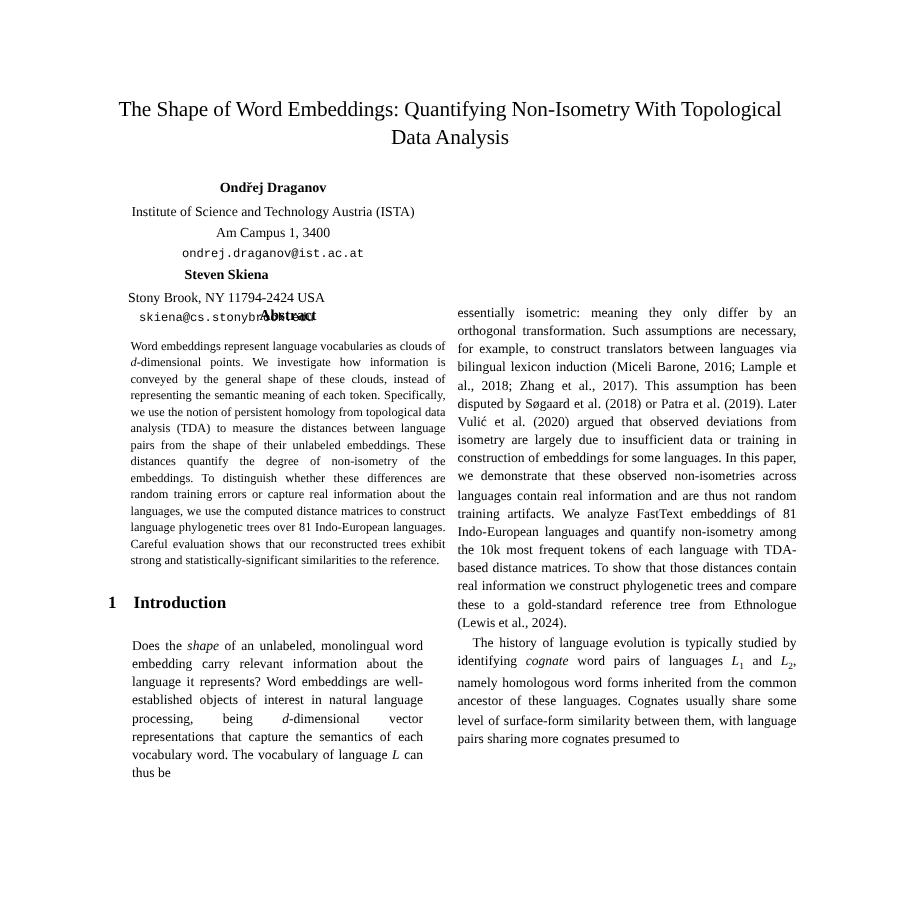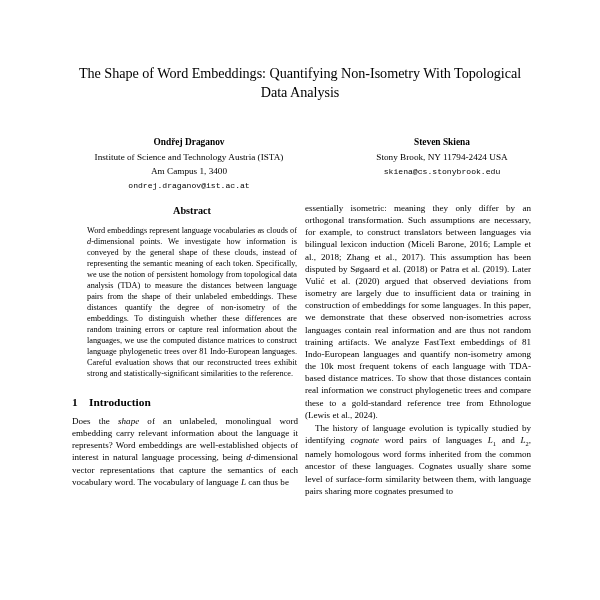--- a/index.html
+++ b/index.html
@@ -37,23 +37,24 @@
     line-height: 1.32;
     letter-spacing: -0.05px;
     margin: 0;
   }
 
   
   .authors {
     display: flex;
     justify-content: center;
     align-items: flex-start;
-    margin-top: 34px;
+    margin-top: 18px;
     padding-left: 40px;
     padding-right: 40px;
+    flex-direction: column;
   }
   .author-col {
     text-align: center;
     font-size: 9.2px;
     line-height: 1.52;
     padding: 0 4px;
   }
   .author-col.left { width: 276px; }
   .author-col.right { width: 214px; }
   .author-name {
@@ -115,21 +116,21 @@
     display: flex;
   }
   .section-num { width: 17px; flex: none; }
 
   
   .body-par {
     font-size: 9.05px;
     line-height: 1.345;
     text-align: justify;
     text-justify: inter-word;
-    margin: 0;
+    margin: 16px;
   }
   .body-par + .body-par { text-indent: 10px; }
 
   .col-right .body-par { margin: 0; }
   .col-right .body-par.first { text-indent: 0; }
   .col-right .body-par.indented { text-indent: 10px; margin-top: 1px; }
 
   i, .it { font-style: italic; }
   .mathsub {
     font-style: italic;

